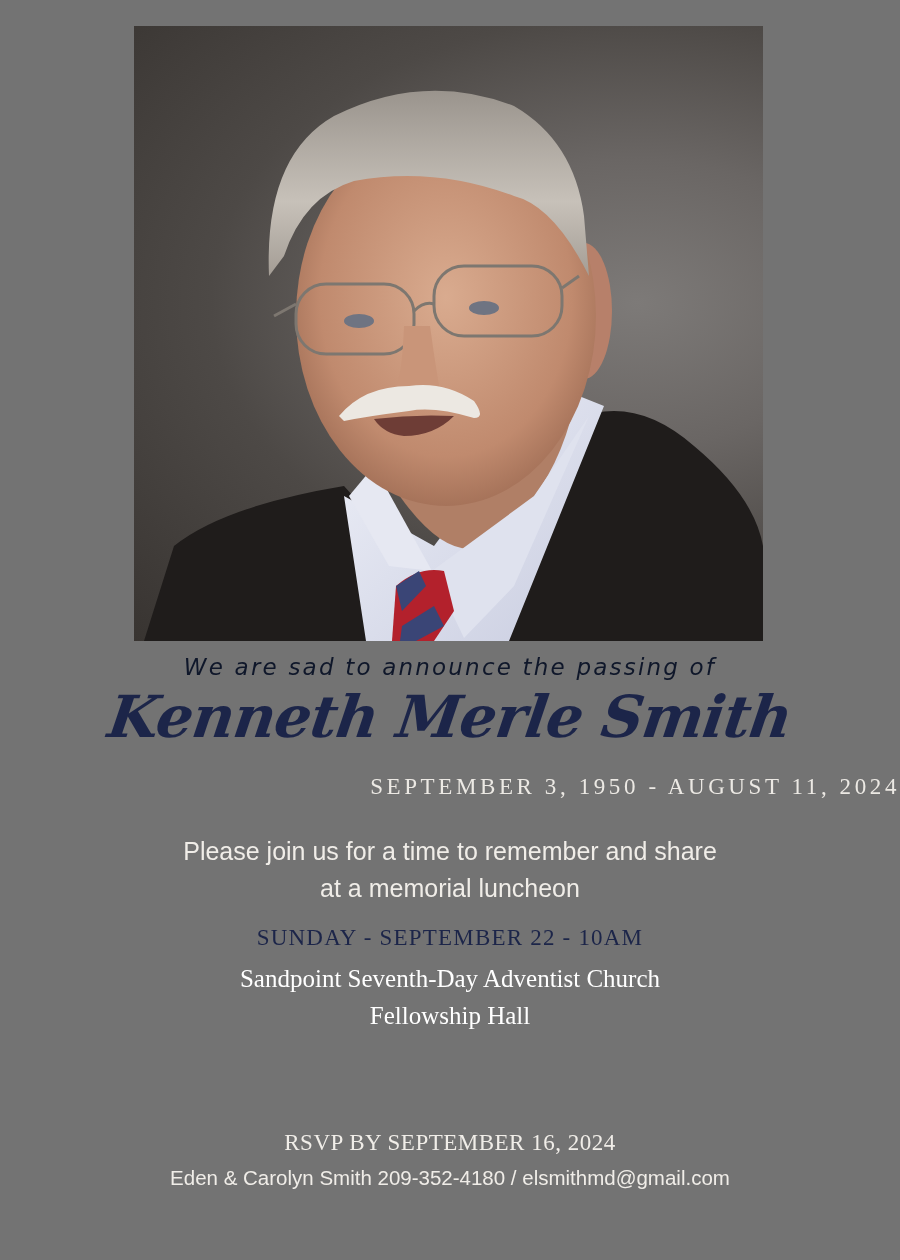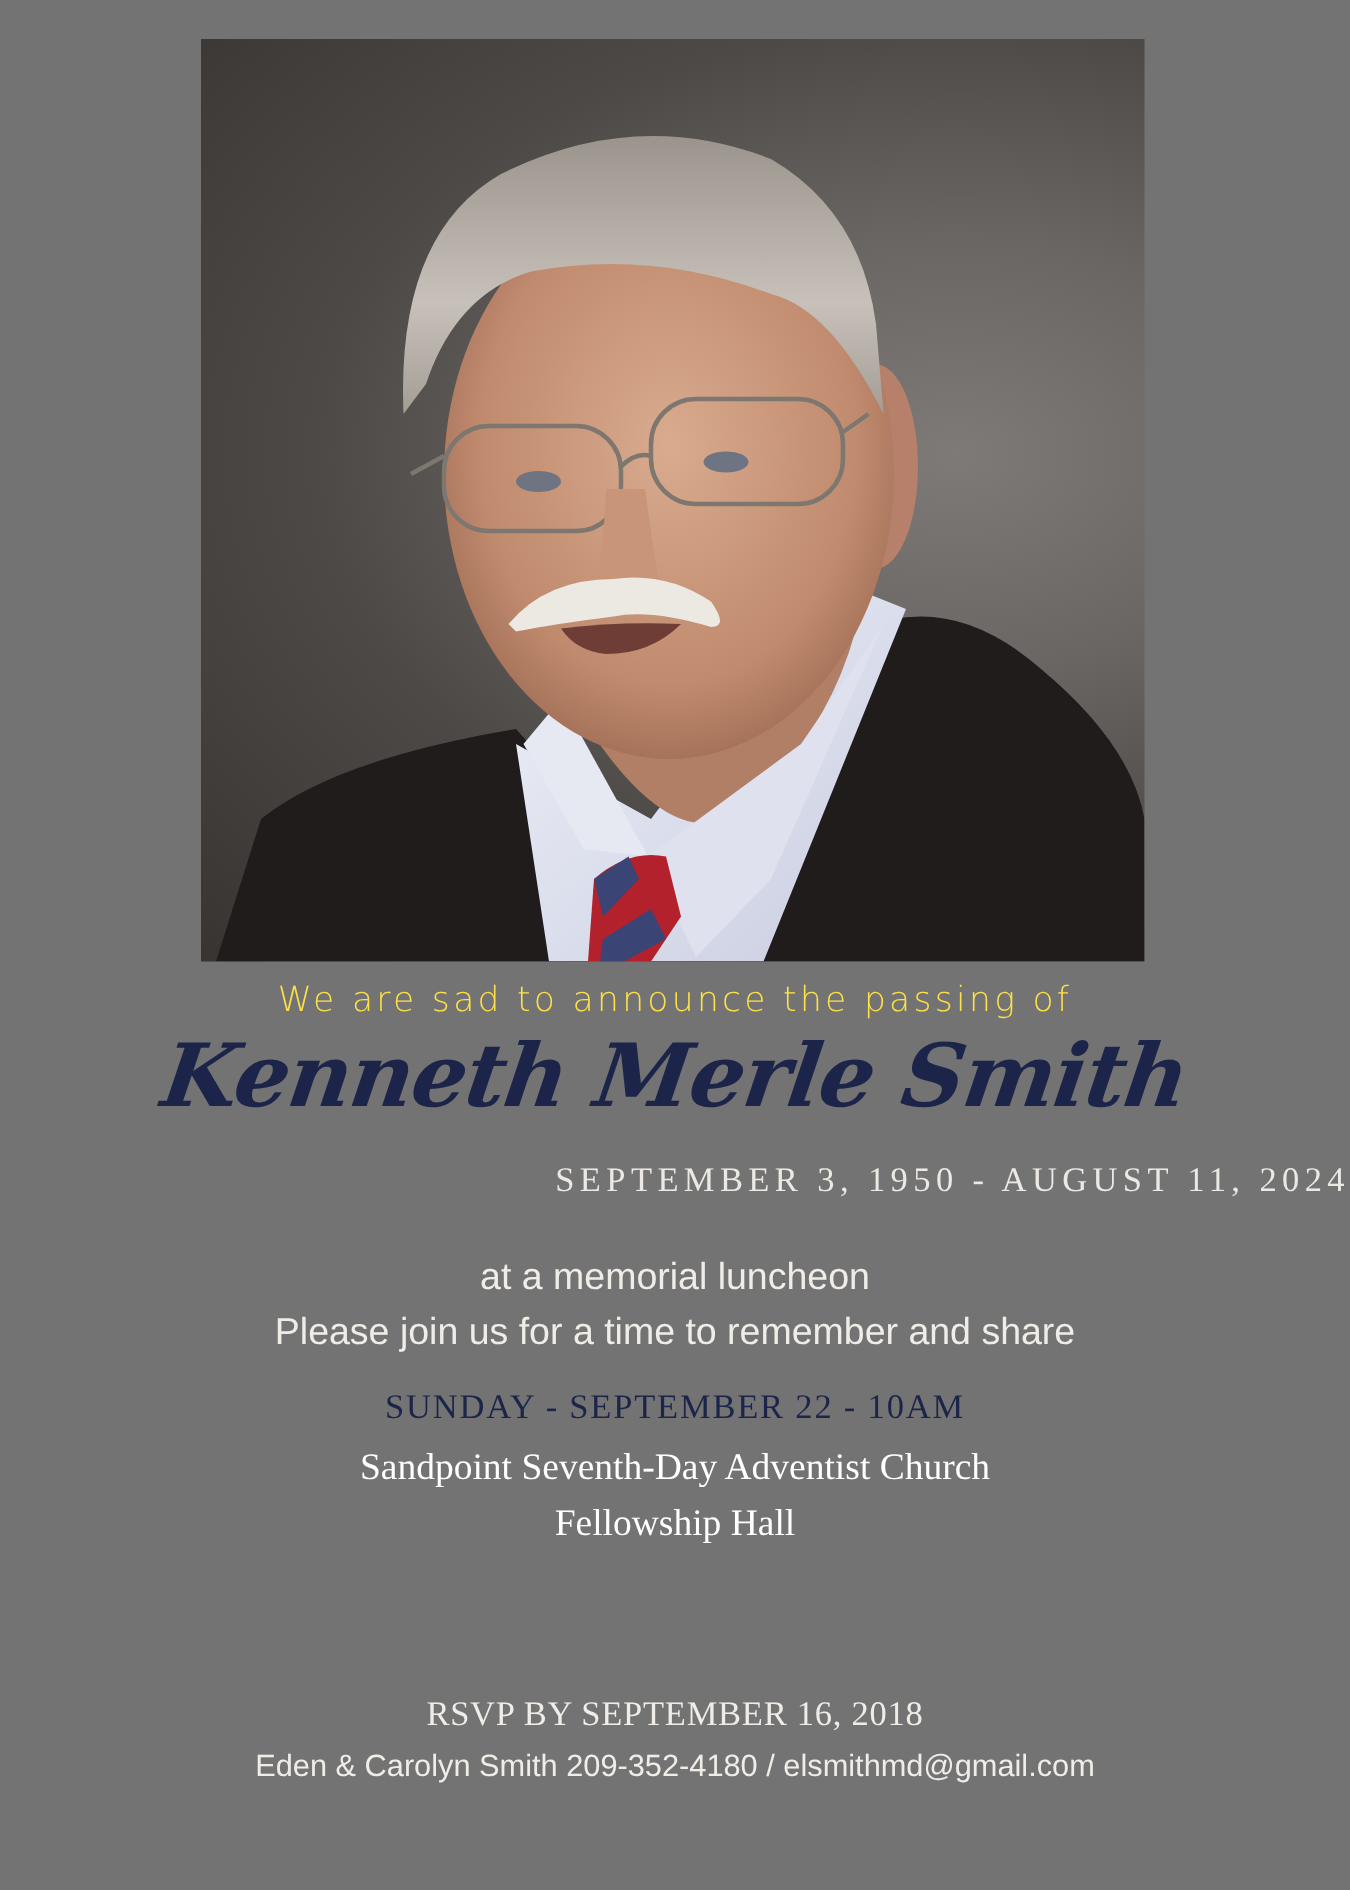--- a/index.html
+++ b/index.html
@@ -10,22 +10,22 @@
     font-family: "Liberation Sans", sans-serif;
   }
   .photo {
     position: absolute; left: 134px; top: 26px; width: 629px; height: 615px;
     overflow: hidden;
     background: radial-gradient(ellipse at 80% 45%, #7d7a78 0%, #6a6664 30%, #4d4946 60%, #383431 100%);
   }
   .photo svg { position: absolute; left: 0; top: 0; }
   .txt { position: absolute; left: 0; width: 900px; text-align: center; }
   .intro {
-    top: 654px; font-size: 23px; letter-spacing: 2.2px; color: #fde047;
-    font-family: "DejaVu Sans", sans-serif; font-weight: 300;
+    top: 654px; font-size: 23px; letter-spacing: 2.2px; color: #0f172a;
+    font-family: "DejaVu Sans", sans-serif; font-weight: 300; font-style: italic;
   }
   .name {
     top: 683px; font-size: 58px; color: #1c2549;
     font-family: "DejaVu Serif", serif; font-style: italic; font-weight: bold;
     letter-spacing: -1px; transform: skewX(-8deg);
   }
   .dates {
     top: 774px; font-size: 23px; letter-spacing: 3.6px; color: #ece9e4;
     font-family: "Liberation Serif", serif;
     text-align: right;
@@ -111,27 +111,27 @@
 
     <path d="M240 393 Q280 388 320 390 Q300 410 270 410 Q250 408 240 393 Z" fill="#6e3d36"></path>
   </svg>
 </div>
 
 <div class="txt intro">We are sad to announce the passing of</div>
 <div class="txt name">Kenneth Merle Smith</div>
 <div class="txt dates">SEPTEMBER 3, 1950 - AUGUST 11, 2024</div>
 
 <div class="txt invite">
+  <div>Please join us for a time to remember and share</div>
   <div>at a memorial luncheon</div>
-  <div>Please join us for a time to remember and share</div>
 </div>
 
 <div class="txt event">SUNDAY - SEPTEMBER 22 - 10AM</div>
 
 <div class="txt venue">
   <div>Sandpoint Seventh-Day Adventist Church</div>
   <div>Fellowship Hall</div>
 </div>
 
-<div class="txt rsvp">RSVP BY SEPTEMBER 16, 2018</div>
+<div class="txt rsvp">RSVP BY SEPTEMBER 16, 2024</div>
 <div class="txt contacts">
   <div>Eden &amp; Carolyn Smith 209-352-4180 / elsmithmd@gmail.com</div>
 </div>
 
 </body></html>

